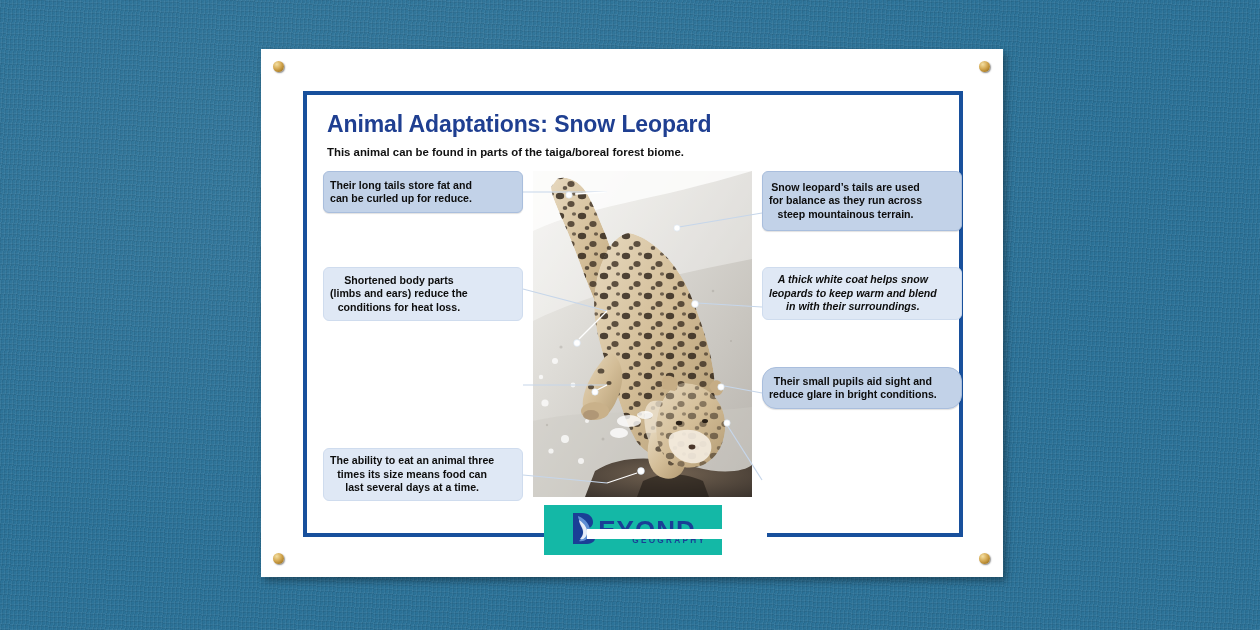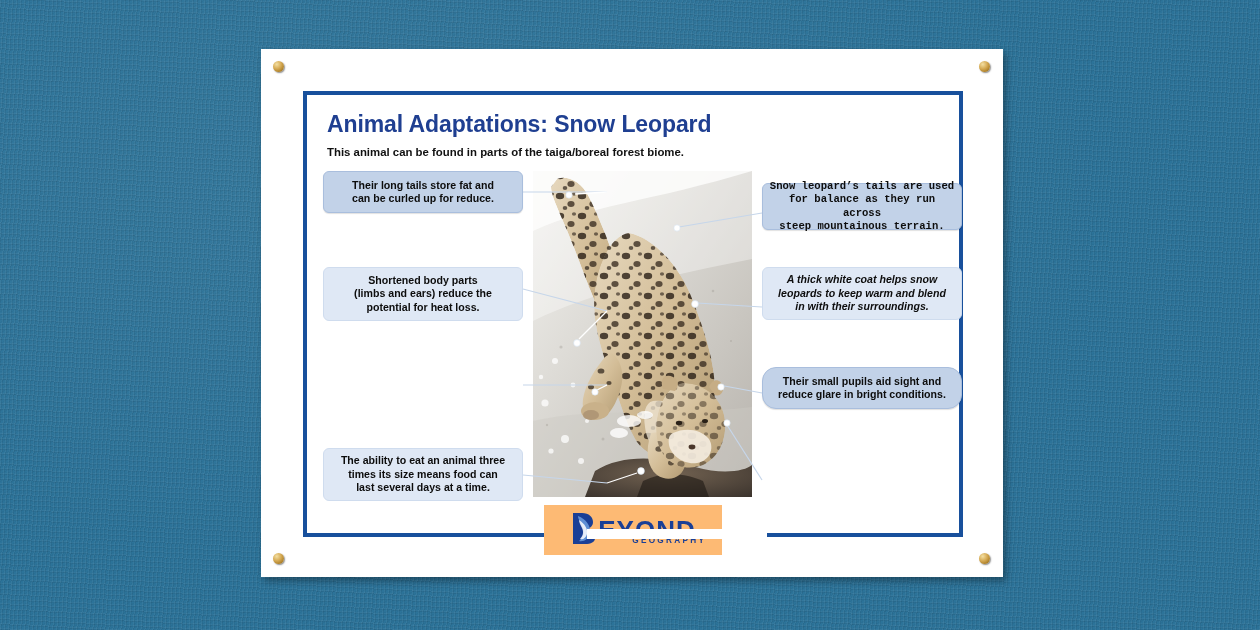--- a/index.html
+++ b/index.html
@@ -103,21 +103,20 @@
   
   .callout {
     position: absolute;
     border-radius: 6px;
     font-size: 10.6px;
     line-height: 13.4px;
     color: #0d0d0d;
     text-align: center;
     display: flex;
     align-items: center;
-    justify-content: center;
     padding: 4px 6px;
     font-weight: 600;
   }
   .callout.dark {
     background: #c2d2e8;
     border: 1px solid #a9bedd;
     box-shadow: 0 1px 1px rgba(0,0,0,.12);
   }
   .callout.light {
     background: #dfe8f5;
@@ -134,21 +133,21 @@
   #lines { position: absolute; inset: 0; pointer-events: none; }
 
   
   #logo {
     position: absolute;
     left: 50%;
     transform: translateX(-50%);
     bottom: -22px;
     width: 178px;
     height: 50px;
-    background: #fdba74;
+    background: #14b8a6;
     display: flex;
     align-items: center;
     justify-content: center;
   }
   #logo-text {
     position: relative;
     font-size: 26px;
     font-weight: bold;
     color: #1a3f96;
     letter-spacing: 1px;
@@ -351,34 +350,34 @@
       <div>
         <span>Their long tails store fat and</span>
         <span>can be curled up for reduce.</span>
       </div>
     </div>
 
     <div class="callout light c-left" style="top:172px;height:54px;">
       <div>
         <span>Shortened body parts</span>
         <span>(limbs and ears) reduce the</span>
-        <span>potential for heat loss.</span>
+        <span>conditions for heat loss.</span>
       </div>
     </div>
 
 
     <div class="callout light c-left" style="top:353px;height:53px;">
       <div>
         <span>The ability to eat an animal three</span>
         <span>times its size means food can</span>
         <span>last several days at a time.</span>
       </div>
     </div>
 
-    <div class="callout dark c-right" style="top:88px;height:47px;font-family:Liberation Mono, monospace;">
+    <div class="callout dark c-right" style="top:76px;height:60px;">
       <div>
         <span>Snow leopard’s tails are used</span>
         <span>for balance as they run across</span>
         <span>steep mountainous terrain.</span>
       </div>
     </div>
 
     <div class="callout light c-right" style="top:172px;height:53px;font-style:italic;">
       <div>
         <span>A thick white coat helps snow</span>

